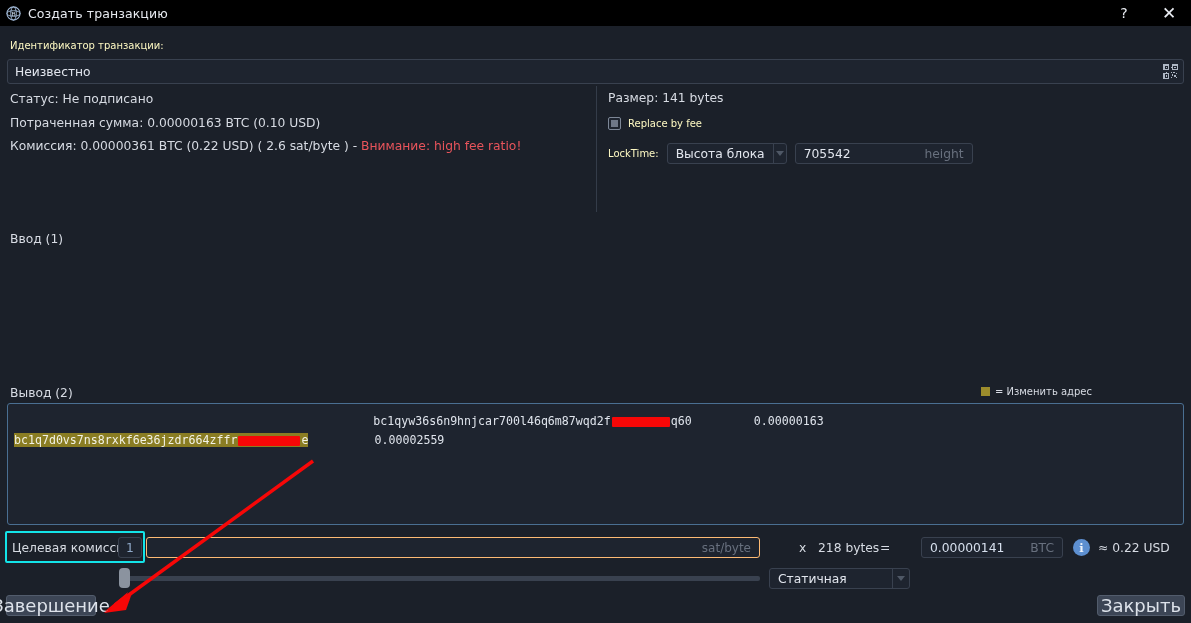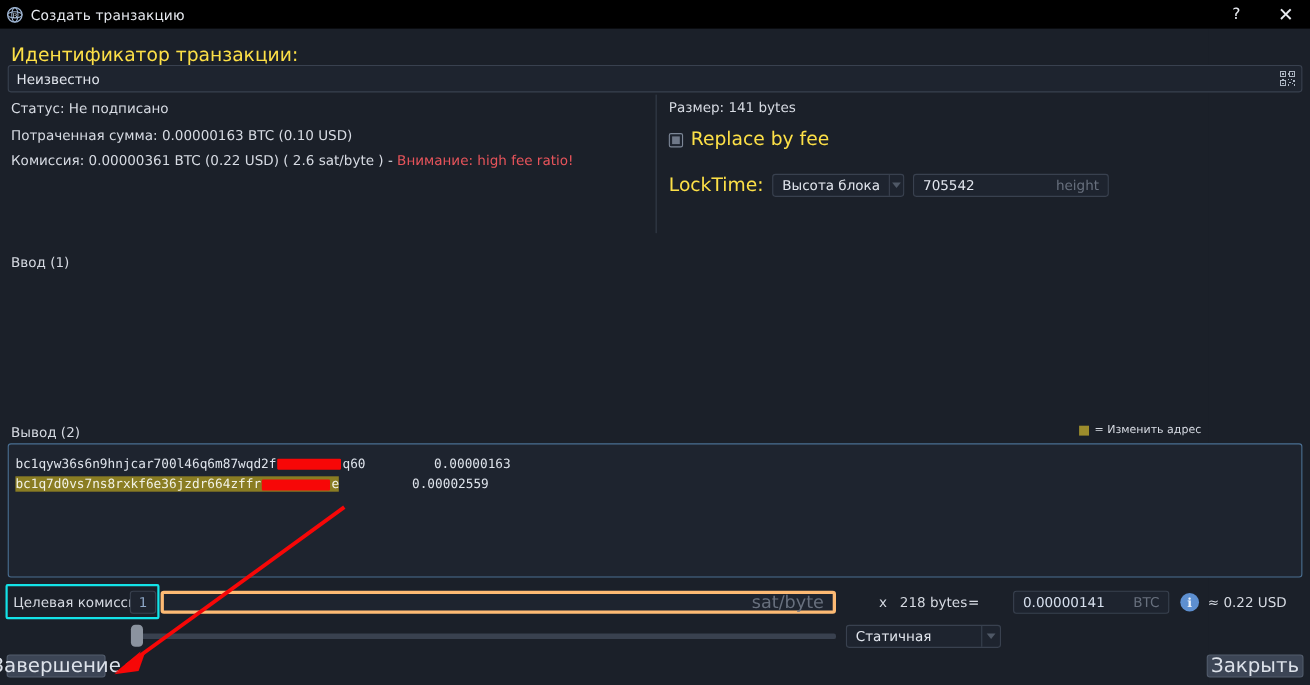--- a/index.html
+++ b/index.html
@@ -19,21 +19,21 @@
   .tb-icon { width: 26px; height: 26px; display: flex; align-items: center; justify-content: center; }
   .tb-title { color: #e6e9ef; font-size: 12.5px; margin-left: 2px; letter-spacing: .1px; }
   .tb-spacer { flex: 1; }
   .tb-btn {
     width: 46px; height: 26px; display: flex; align-items: center; justify-content: center;
     color: #e9ecf2; font-size: 14px;
   }
   .tb-btn.close { font-size: 17px; font-weight: 300; width: 44px; }
 
   
-  .lbl { color: #fde047; font-size: 17px; }
+  .lbl { color: #fef9c3; font-size: 10px; }
 
   .field {
     background: #1e242f; border: 1px solid #39414f; border-radius: 3px;
     color: #e2e6ee; font-size: 12.3px; display: flex; align-items: center;
   }
 
   
   .txid-label { position: absolute; left: 10px; top: 40px; }
   .txid-field {
     position: absolute; left: 7px; top: 59px; width: 1177px; height: 25px;
@@ -51,21 +51,21 @@
 
   
   .size-line { position: absolute; left: 608px; top: 91px; font-size: 12.3px; color: #d7dbe3; }
   .rbf-row { position: absolute; left: 608px; top: 117px; display: flex; align-items: center; gap: 7px; }
   .cbox {
     width: 13px; height: 13px; background: #1e242f; border: 1px solid #7d8797; border-radius: 2px;
     display: flex; align-items: center; justify-content: center;
   }
   .cbox i { display: block; width: 7px; height: 7px; background: #6f7888; }
 
-  .lt-row { position: absolute; left: 608px; top: 158px; display: flex; align-items: center; gap: 8px; }
+  .lt-row { position: absolute; left: 608px; top: 143px; display: flex; align-items: center; gap: 8px; }
   .combo {
     background: #1e242f; border: 1px solid #39414f; border-radius: 3px;
     height: 21px; display: flex; align-items: center; color: #e2e6ee; font-size: 12.3px;
   }
   .combo .ctext { padding: 0 8px; flex: 1; white-space: nowrap; }
   .combo .carrow {
     width: 17px; height: 19px; border-left: 1px solid #39414f;
     display: flex; align-items: center; justify-content: center;
   }
   .arrow-dn { width: 0; height: 0; border-left: 4px solid transparent; border-right: 4px solid transparent; border-top: 5px solid #4f5866; }
@@ -97,23 +97,23 @@
     border: 2px solid #13e3e8; border-radius: 2px;
   }
   .fee-label { position: absolute; left: 12px; top: 541px; font-size: 12.3px; color: #d7dbe3; }
   .fee-num {
     position: absolute; left: 118px; top: 537px; width: 24px; height: 21px;
     background: #1e242f; border: 1px solid #39414f; border-radius: 3px;
     color: #8fa9c9; font-size: 12.3px; display: flex; align-items: center; justify-content: center;
   }
   .fee-wide {
     position: absolute; left: 146px; top: 537px; width: 614px; height: 21px;
-    background: #1e242f; border: 3px solid #fdba74; border-radius: 3px;
+    background: #1e242f; border: 1px solid #fdba74; border-radius: 3px;
     display: flex; align-items: center; justify-content: flex-end; padding-right: 8px;
-    font-size: 16px;
+    font-size: 12px;
   }
   .mult { position: absolute; top: 541px; font-size: 12.3px; color: #d7dbe3; white-space: nowrap; }
   .btc-field {
     position: absolute; left: 921px; top: 537px; width: 142px; height: 21px;
     background: #1e242f; border: 1px solid #39414f; border-radius: 3px;
     display: flex; align-items: center; justify-content: space-between; padding: 0 8px;
     font-size: 12.3px; color: #d7e0ee;
   }
   .info-ico {
     position: absolute; left: 1073px; top: 539px; width: 17px; height: 17px; border-radius: 50%;
@@ -220,21 +220,21 @@
   </div>
 
   <div class="sec-label" style="left:10px; top:232px;">Ввод (1)</div>
 
   <div class="sec-label" style="left:10px; top:386px;">Вывод (2)</div>
   <div class="legend">
     <span class="sw"></span>
     <span>= Изменить адрес</span>
   </div>
   <div class="listbox" style="left:7px; top:403px; width:1177px; height:122px;">
-    <div style="padding:6px 0 0 6px;">
+    <div style="padding:6px 0 0 6px;text-align:center;">
       <span class="row-mono"><span>bc1qyw36s6n9hnjcar700l46q6m87wqd2f</span><span class="redact" style="width:58px;height:10px;margin:0 1px;"></span><span>q60</span></span>
       <span style="display:inline-block;width:52px;"></span>
       <span class="row-mono">0.00000163</span>
     </div>
     <div style="padding:0 0 0 6px;">
       <span class="row-mono hl"><span>bc1q7d0vs7ns8rxkf6e36jzdr664zffr</span><span class="redact" style="width:62px;height:10px;margin:0 1px;"></span><span>e</span></span>
       <span style="display:inline-block;width:56px;"></span>
       <span class="row-mono">0.00002559</span>
     </div>
   </div>

